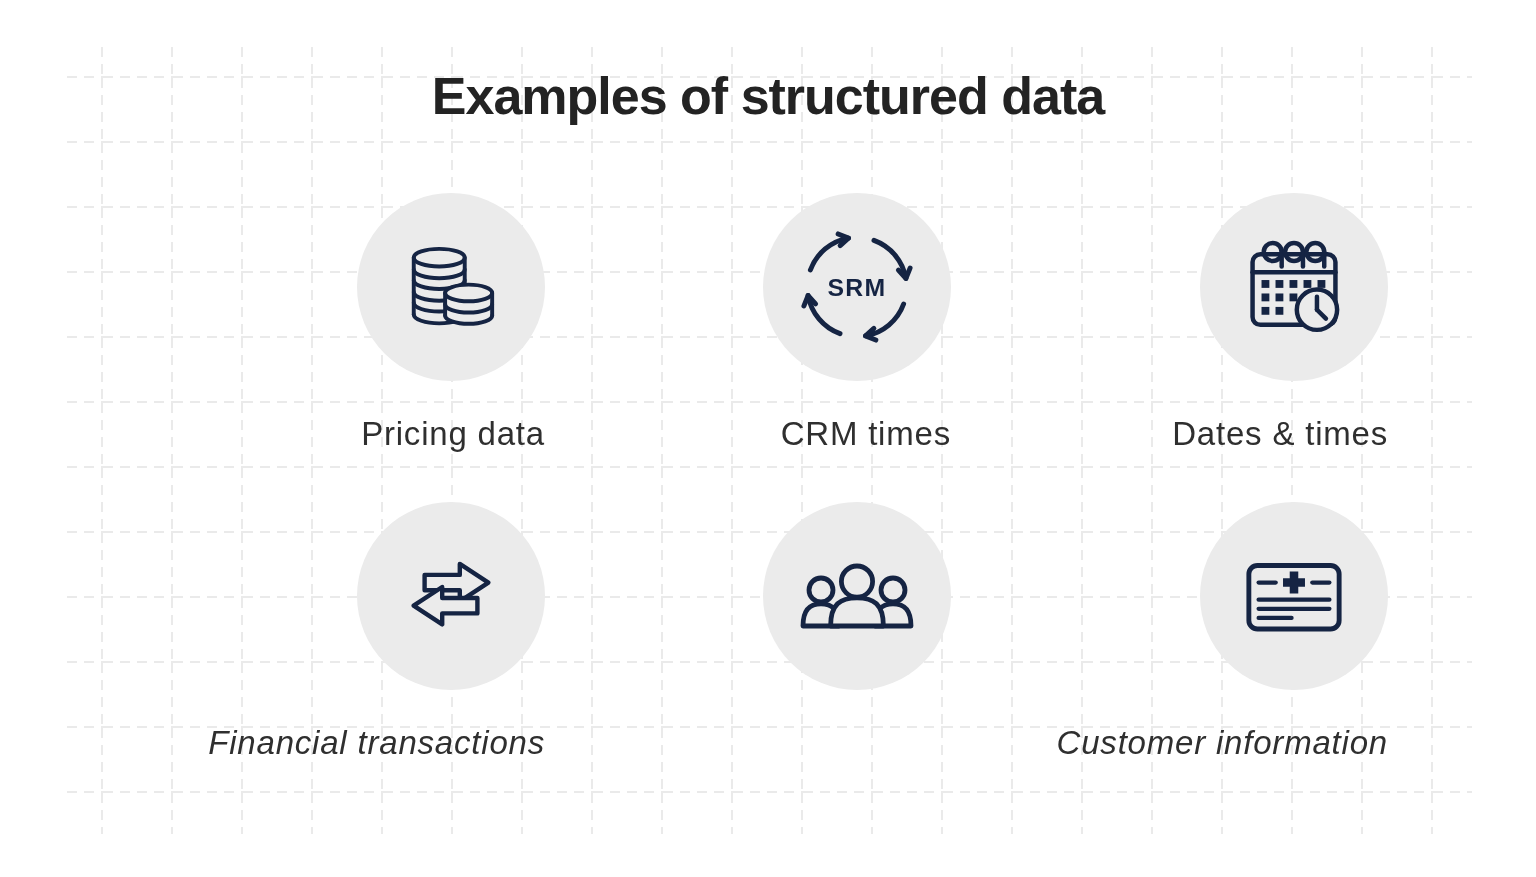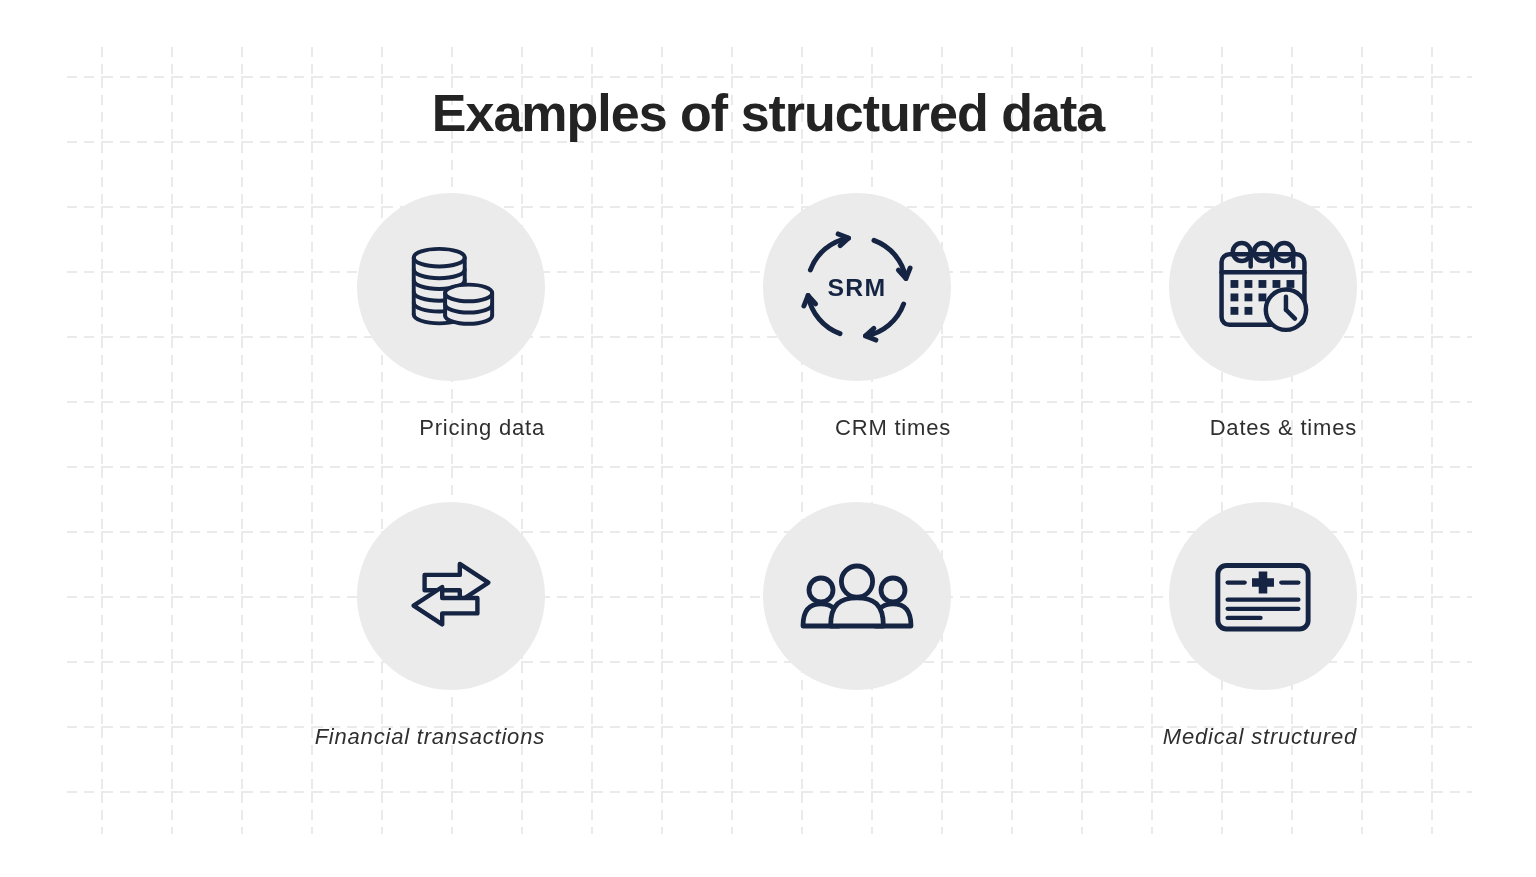--- a/index.html
+++ b/index.html
@@ -18,34 +18,33 @@
     overflow: hidden; position: relative;
   }
   .bg-grid { position: absolute; top: 0; left: 0; }
   .bg-grid .gl { stroke: var(--grid-line); stroke-width: 2; fill: none; stroke-dasharray: 10 7; }
 
   .page-title {
     position: absolute; top: 66px; left: 0; width: 100%;
     text-align: center;
     font-size: 52px; font-weight: 700; letter-spacing: -1px;
     color: var(--title-text);
-    margin-top: 17px;
   }
 
   .card { position: absolute; width: 360px; display: flex; flex-direction: column; align-items: flex-end; }
-  .card.c1 { left: 185px; } .card.c2 { left: 591px; } .card.c3 { left: 997px; }
+  .card.c1 { left: 185px; } .card.c2 { left: 591px; } .card.c3 { left: 1028px; }
   .card.r1 { top: 193px; } .card.r2 { top: 502px; font-style: italic; }
 
   .icon-circle {
     width: 188px; height: 188px; border-radius: 50%;
     background: var(--circle-bg);
     display: flex; align-items: center; justify-content: center;
   }
   .item-label {
-    margin-top: 36px; font-size: 22px; letter-spacing: 0.8px;
+    margin-top: 36px; font-size: 33px; letter-spacing: 0.8px;
     color: var(--label-text); text-align: center; line-height: 1;
     white-space: nowrap;
   }
 
   
   .st  { fill: none; stroke: var(--icon-stroke); stroke-width: 4; stroke-linecap: round; stroke-linejoin: round; }
   .thin{ stroke-width: 3.5; }
   .fb  { fill: var(--circle-bg); }
   .fbs { fill: var(--circle-bg); stroke: none; }
   .fn  { fill: var(--icon-stroke); stroke: none; }
@@ -190,14 +189,14 @@
       <path class="fn" d="M46.5 30 H53.5 V35.5 H59 V42.5 H53.5 V48 H46.5 V42.5 H41 V35.5 H46.5 Z"></path>
       <g class="st thin">
         <path d="M21 39 H35"></path>
         <path d="M65 39 H79"></path>
         <path d="M21 53 H79"></path>
         <path d="M21 60.5 H79"></path>
         <path d="M21 68 H48"></path>
       </g>
     </svg>
   </div>
-  <div class="item-label">Medical structured</div>
+  <div class="item-label">Customer information</div>
 </div>
 
 </body></html>

